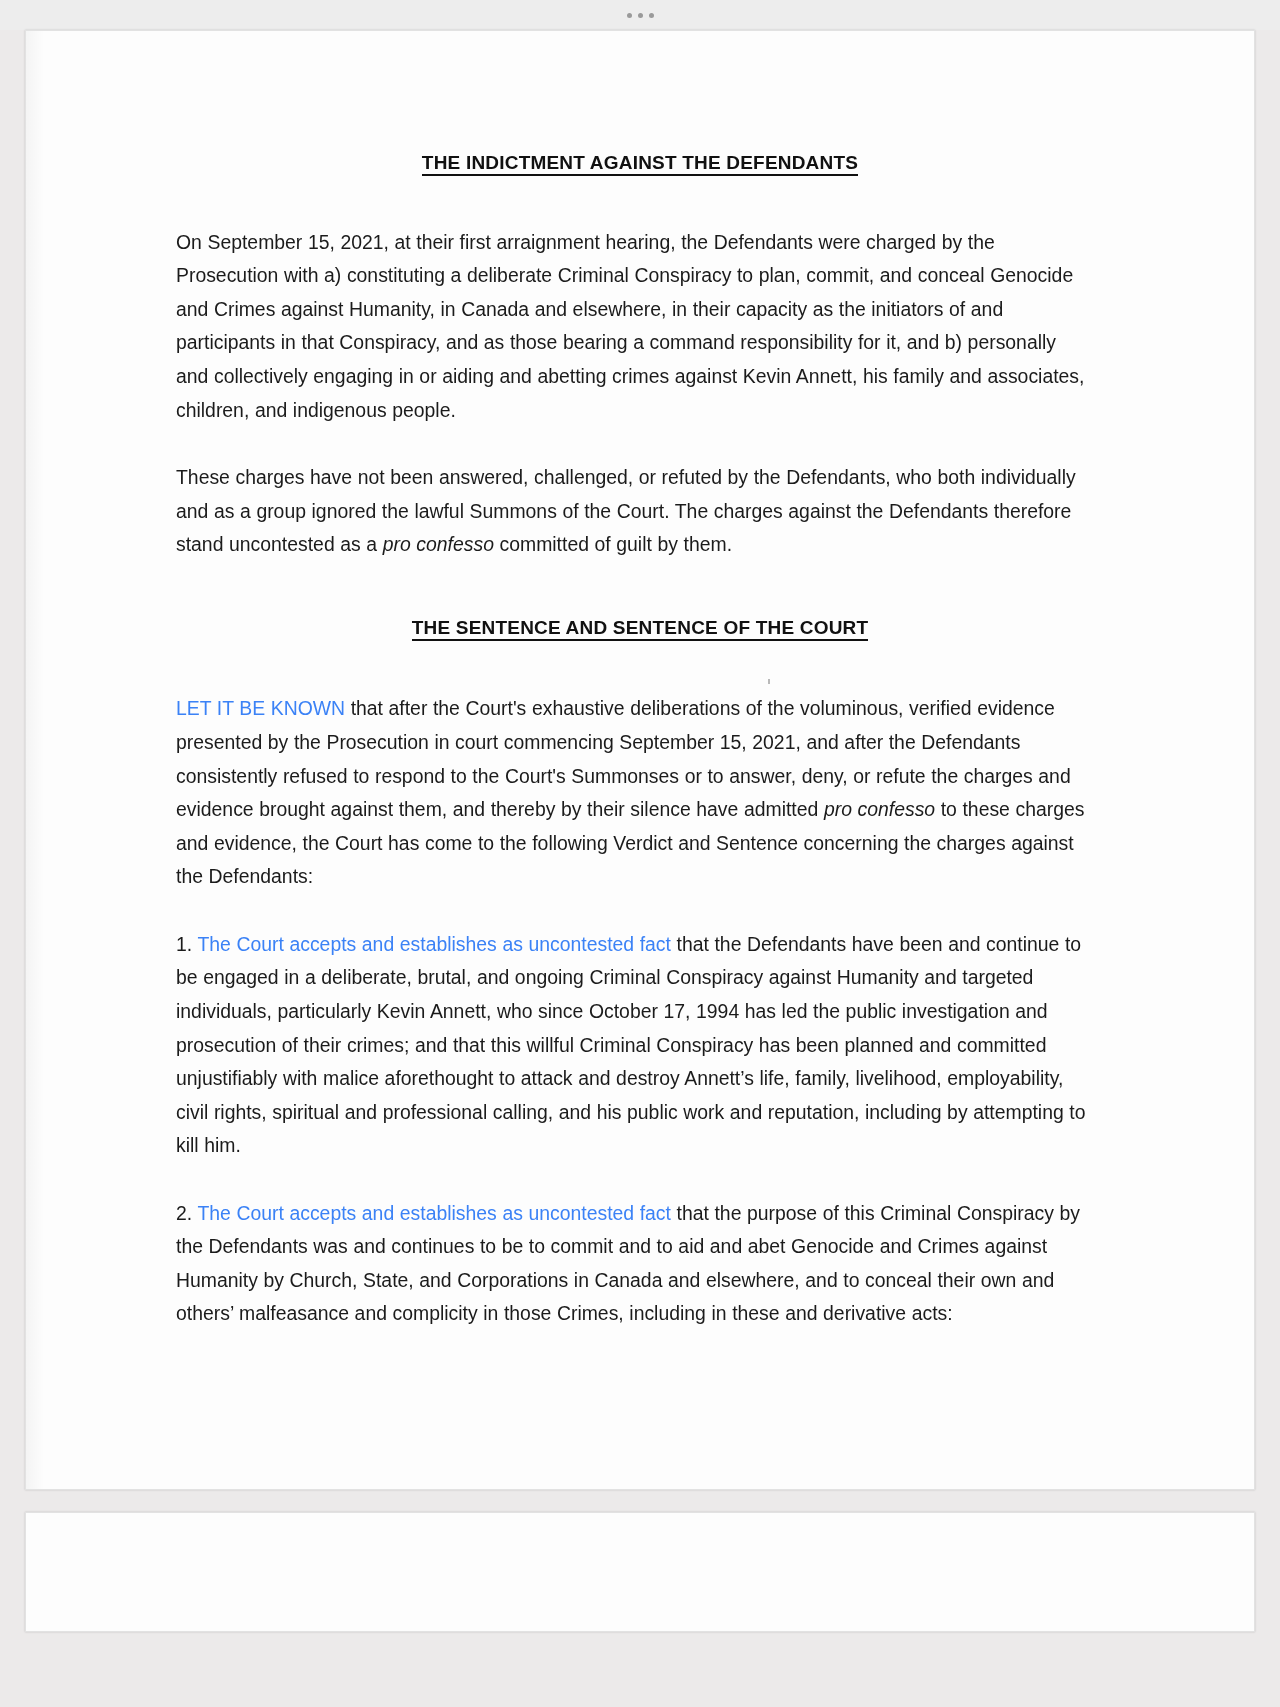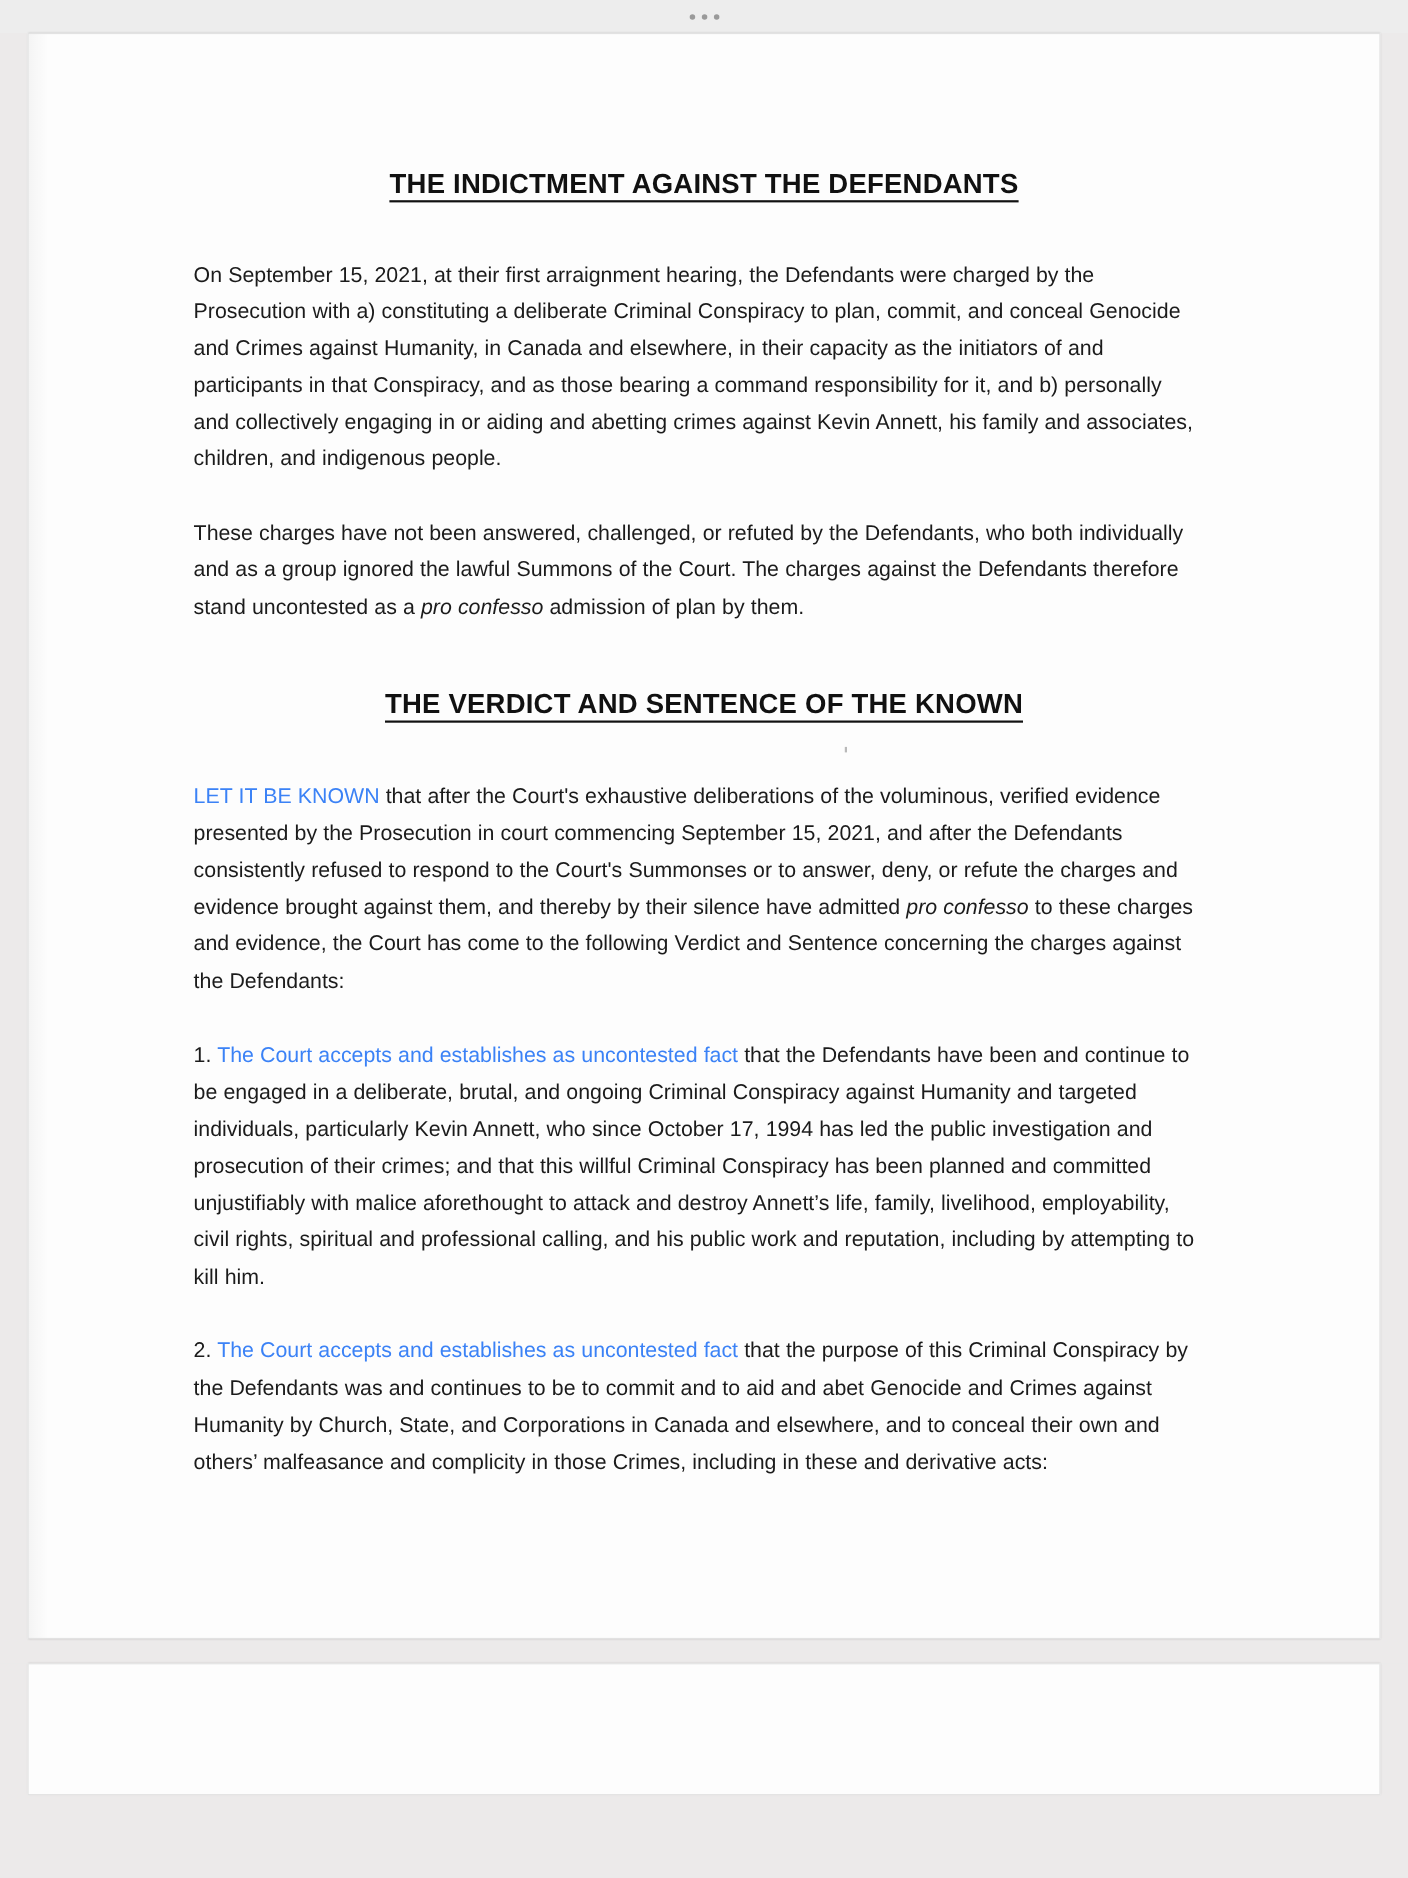--- a/index.html
+++ b/index.html
@@ -59,21 +59,21 @@
     content: "";
     position: absolute;
     left: 0; top: 0; bottom: 0;
     width: 18px;
     background: linear-gradient(to right, rgba(0,0,0,0.035), rgba(0,0,0,0));
     pointer-events: none;
   }
   .doc-heading {
     text-align: center;
     font-weight: bold;
-    font-size: 25px;
+    font-size: 19px;
     letter-spacing: 0.2px;
     color: #111;
     margin: 0 0 50px 0;
     line-height: 1.3;
   }
   .doc-heading span.u {
     border-bottom: 2.5px solid #111;
     padding-bottom: 1px;
   }
   .doc-heading.second {
@@ -127,23 +127,23 @@
 
   <div class="page-shell">
     <div class="page">
 
       <div class="speck"></div>
 
       <h2 class="doc-heading"><span class="u">THE INDICTMENT AGAINST THE DEFENDANTS</span></h2>
 
       <p class="para"><span>On September 15, 2021, at their first arraignment hearing, the Defendants were charged by the Prosecution with a) constituting a deliberate Criminal Conspiracy to plan, commit, and conceal Genocide and Crimes against Humanity, in Canada and elsewhere, in their capacity as the initiators of and participants in that Conspiracy, and as those bearing a command responsibility for it, and b) personally and collectively engaging in or aiding and abetting crimes against Kevin Annett, his family and associates, children, and indigenous people.</span></p>
 
-      <p class="para"><span>These charges have not been answered, challenged, or refuted by the Defendants, who both individually and as a group ignored the lawful Summons of the Court. The charges against the Defendants therefore stand uncontested as a </span><i>pro confesso</i><span> admission of plan by them.</span></p>
+      <p class="para"><span>These charges have not been answered, challenged, or refuted by the Defendants, who both individually and as a group ignored the lawful Summons of the Court. The charges against the Defendants therefore stand uncontested as a </span><i>pro confesso</i><span> committed of guilt by them.</span></p>
 
-      <h2 class="doc-heading second"><span class="u">THE VERDICT AND SENTENCE OF THE KNOWN</span></h2>
+      <h2 class="doc-heading second"><span class="u">THE SENTENCE AND SENTENCE OF THE COURT</span></h2>
 
       <p class="para"><b>LET IT BE KNOWN</b><span> that after the Court's exhaustive deliberations of the voluminous, verified evidence presented by the Prosecution in court commencing September 15, 2021, and after the Defendants consistently refused to respond to the Court's Summonses or to answer, deny, or refute the charges and evidence brought against them, and thereby by their silence have admitted </span><i>pro confesso</i><span> to these charges and evidence, the Court has come to the following Verdict and Sentence concerning the charges against the Defendants:</span></p>
 
       <p class="para"><span>1. </span><b>The Court accepts and establishes as uncontested fact</b><span> that the Defendants have been and continue to be engaged in a deliberate, brutal, and ongoing Criminal Conspiracy against Humanity and targeted individuals, particularly Kevin Annett, who since October 17, 1994 has led the public investigation and prosecution of their crimes; and that this willful Criminal Conspiracy has been planned and committed unjustifiably with malice aforethought to attack and destroy Annett’s life, family, livelihood, employability, civil rights, spiritual and professional calling, and his public work and reputation, including by attempting to kill him.</span></p>
 
       <p class="para"><span>2. </span><b>The Court accepts and establishes as uncontested fact</b><span> that the purpose of this Criminal Conspiracy by the Defendants was and continues to be to commit and to aid and abet Genocide and Crimes against Humanity by Church, State, and Corporations in Canada and elsewhere, and to conceal their own and others’ malfeasance and complicity in those Crimes, including in these and derivative acts:</span></p>
 
     </div>
   </div>
 

